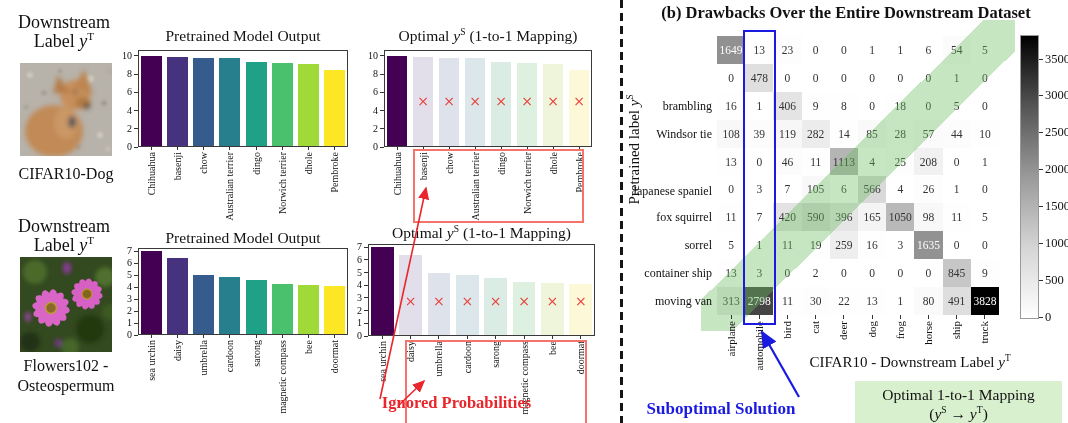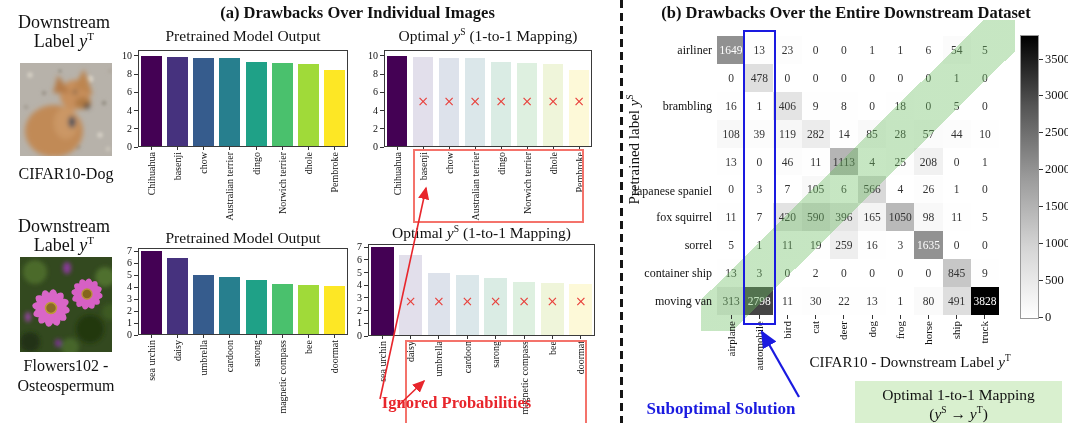--- a/index.html
+++ b/index.html
@@ -131,21 +131,20 @@
           <ellipse cx="8.25" cy="0" rx="7.5" ry="4.2" fill="#d660c4" transform="translate(67 37) rotate(308)"></ellipse>
           <ellipse cx="8.25" cy="0" rx="7.5" ry="4.2" fill="#d660c4" transform="translate(67 37) rotate(338)"></ellipse>
         </g>
       <circle cx="31" cy="51" r="5.5" fill="#8a6a26" stroke="#c09a38" stroke-width="1.5"></circle>
       <circle cx="67" cy="37" r="5" fill="#85651f" stroke="#b8923a" stroke-width="1.3"></circle>
     </g>
   </svg>
 
   <div class="dataset-label abs" style="left:0px;top:356px;width:132px;">Flowers102 - Osteospermum</div>
 
-  <div class="title-main abs" style="left:125px;top:3px;width:465px;">(a) Drawbacks Over Individual Images</div>
   <div class="title-main abs" style="left:628px;top:3px;width:436px;">(b) Drawbacks Over the Entire Downstream Dataset</div>
 
   <div class="abs" style="left:0;top:0;width:1068px;height:423px;pointer-events:none;">
       <div class="chart-title abs" style="left: 118px; top: 27px; width: 250px;">Pretrained Model Output</div>
       <div class="abs" style="left: 140.625px; top: 55.9202px; width: 21px; height: 91.0798px; background: rgb(68, 1, 84);"></div>
       <div class="abs tick" style="left: 150.625px; top: 147px; width: 1px; height: 3px;"></div>
       <div class="abs vlabel" style="left: 144.625px; top: 152px;">Chihuahua</div>
       <div class="abs" style="left: 166.875px; top: 56.831px; width: 21px; height: 90.169px; background: rgb(70, 50, 126);"></div>
       <div class="abs tick" style="left: 176.875px; top: 147px; width: 1px; height: 3px;"></div>
       <div class="abs vlabel" style="left: 170.875px; top: 152px;">basenji</div>
@@ -426,22 +425,22 @@
       <div class="abs cell" style="left: 745.2px; top: 287.1px; width: 28.2px; height: 27.9px; background: rgb(69, 69, 69); color: rgb(255, 255, 255);">2798</div>
       <div class="abs cell" style="left: 773.4px; top: 287.1px; width: 28.2px; height: 27.9px; background: rgb(254, 254, 254); color: rgb(51, 51, 51);">11</div>
       <div class="abs cell" style="left: 801.6px; top: 287.1px; width: 28.2px; height: 27.9px; background: rgb(253, 253, 253); color: rgb(51, 51, 51);">30</div>
       <div class="abs cell" style="left: 829.8px; top: 287.1px; width: 28.2px; height: 27.9px; background: rgb(254, 254, 254); color: rgb(51, 51, 51);">22</div>
       <div class="abs cell" style="left: 858px; top: 287.1px; width: 28.2px; height: 27.9px; background: rgb(254, 254, 254); color: rgb(51, 51, 51);">13</div>
       <div class="abs cell" style="left: 886.2px; top: 287.1px; width: 28.2px; height: 27.9px; background: rgb(255, 255, 255); color: rgb(51, 51, 51);">1</div>
       <div class="abs cell" style="left: 914.4px; top: 287.1px; width: 28.2px; height: 27.9px; background: rgb(250, 250, 250); color: rgb(51, 51, 51);">80</div>
       <div class="abs cell" style="left: 942.6px; top: 287.1px; width: 28.2px; height: 27.9px; background: rgb(222, 222, 222); color: rgb(51, 51, 51);">491</div>
       <div class="abs cell" style="left: 970.8px; top: 287.1px; width: 28.2px; height: 27.9px; background: rgb(0, 0, 0); color: rgb(255, 255, 255);">3828</div>
       <div class="abs" style="left: 701px; top: 20px; width: 314px; height: 311px; background: linear-gradient(to right bottom, rgba(0, 0, 0, 0) 45%, rgba(106, 190, 96, 0.38) 45%, rgba(106, 190, 96, 0.38) 55%, rgba(0, 0, 0, 0) 55%);"></div>
-      <div class="abs row-label" style="left: 540px; top: 42.95px; width: 172px;">airliner</div>
       <div class="abs row-label" style="left: 540px; top: 98.75px; width: 172px;">brambling</div>
+      <div class="abs row-label" style="left: 540px; top: 126.65px; width: 172px;">Windsor tie</div>
       <div class="abs row-label" style="left: 540px; top: 184px; width: 172px;">Japanese spaniel</div>
       <div class="abs row-label" style="left: 540px; top: 210.35px; width: 172px;">fox squirrel</div>
       <div class="abs row-label" style="left: 540px; top: 266.15px; width: 172px;">container ship</div>
       <div class="abs row-label" style="left: 540px; top: 238.25px; width: 172px;">sorrel</div>
       <div class="abs row-label" style="left: 540px; top: 294.05px; width: 172px;">moving van</div>
       <div class="abs tick" style="left: 730.6px; top: 315px; width: 1px; height: 4px;"></div>
       <div class="abs vlabel" style="left: 724.6px; top: 321px; font-size: 11px;">airplane</div>
       <div class="abs tick" style="left: 758.8px; top: 315px; width: 1px; height: 4px;"></div>
       <div class="abs vlabel" style="left: 752.8px; top: 321px; font-size: 11px;">automobile</div>
       <div class="abs tick" style="left: 787px; top: 315px; width: 1px; height: 4px;"></div>

